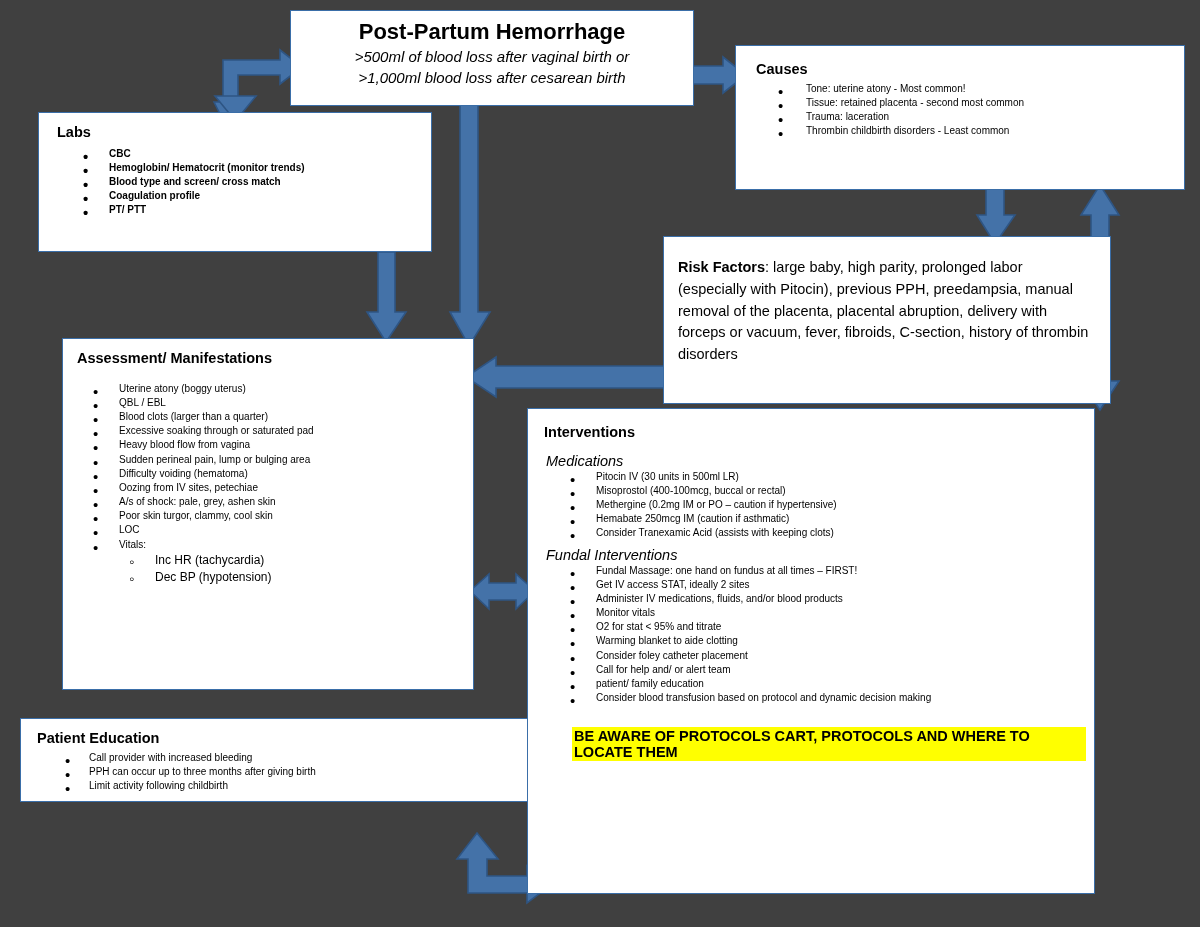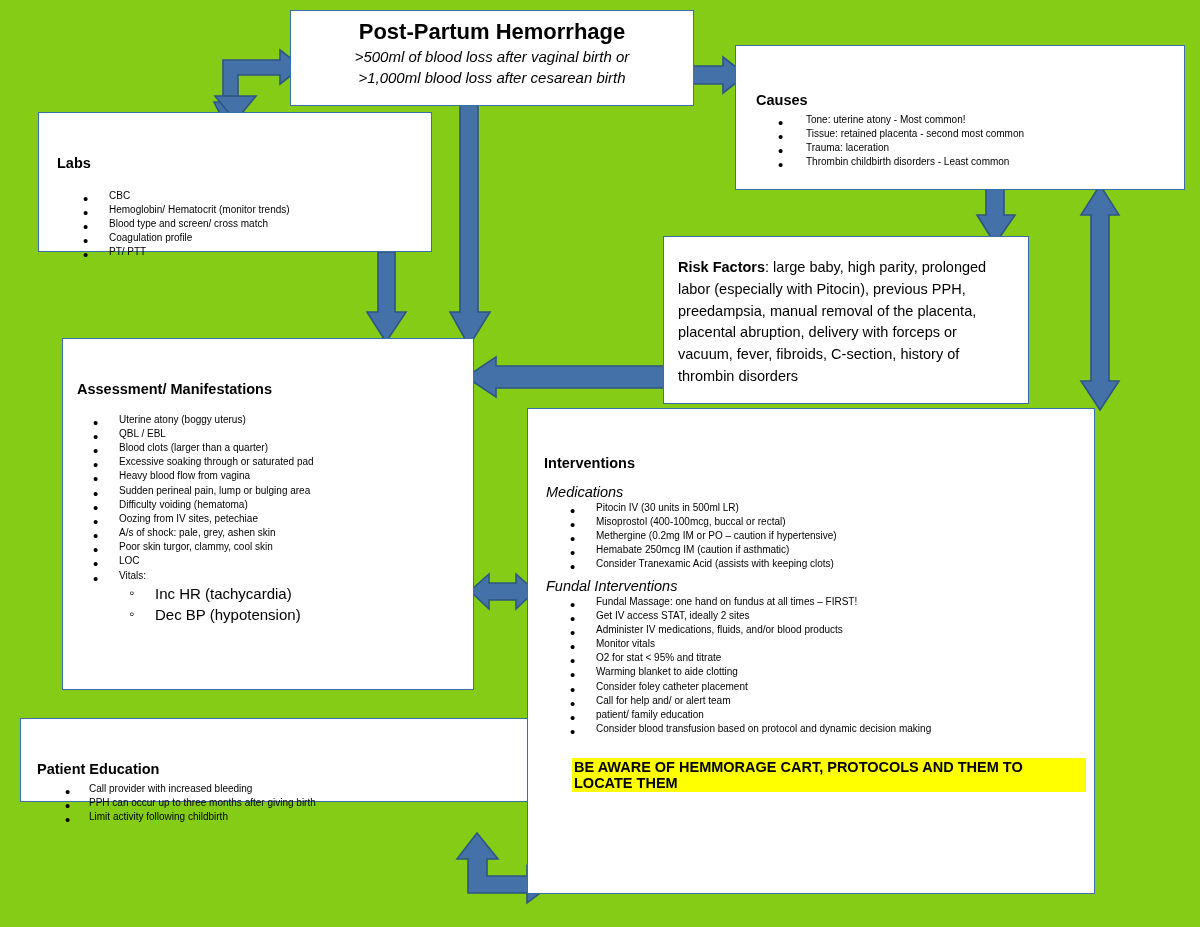--- a/index.html
+++ b/index.html
@@ -8,35 +8,34 @@
     background: #ffffff;
   }
   body {
     font-family: "Liberation Sans", sans-serif;
     color: #000000;
   }
   #canvas {
     position: relative;
     width: 1200px;
     height: 927px;
-    background: #84cc16;
+    background: #404040;
     overflow: hidden;
   }
   .box {
     position: absolute;
     box-sizing: border-box;
     border: 1px solid #3a6ea8;
     background: #ffffff;
     z-index: 5;
   }
   .box-title {
     font-weight: bold;
     font-size: 14.5px;
     line-height: 1.35;
-    margin-top: 31px;
   }
   ul.bullets {
     list-style: none;
     margin: 0;
     padding: 0;
   }
   ul.bullets > li {
     position: relative;
     padding-left: 48px;
     font-size: 10px;
@@ -50,21 +49,21 @@
     font-size: 15px;
   }
   ul.subbullets {
     list-style: none;
     margin: 0;
     padding: 0;
   }
   ul.subbullets > li {
     position: relative;
     padding-left: 84px;
-    font-size: 15px;
+    font-size: 12px;
     line-height: 1.42;
   }
   ul.subbullets > li::before {
     content: "\25E6";
     position: absolute;
     left: 58px;
     top: -1px;
     font-size: 15px;
   }
 
@@ -95,27 +94,27 @@
   #causes-box ul.bullets { margin-top: 2px; }
   #causes-box ul.bullets > li { padding-left: 60px; }
   #causes-box ul.bullets > li::before { left: 32px; }
 
   
   #labs-box {
     left: 38px; top: 112px; width: 394px; height: 140px;
     padding: 10px 6px 0 10px;
   }
   #labs-box .box-title { margin-left: 8px; }
-  #labs-box ul.bullets { margin-top: 15px; }
+  #labs-box ul.bullets { margin-top: 4px; font-weight: bold; }
   #labs-box ul.bullets > li { padding-left: 60px; }
   #labs-box ul.bullets > li::before { left: 34px; }
 
   
   #risk-box {
-    left: 663px; top: 236px; width: 366px; height: 168px;
+    left: 663px; top: 236px; width: 448px; height: 168px;
     padding: 20px 16px 0 14px;
   }
   #risk-box .risk-text {
     font-size: 14.5px;
     line-height: 1.5;
   }
   #risk-box .risk-label { font-weight: bold; }
 
   
   #assessment-box {
@@ -296,21 +295,21 @@
       <li>Get IV access STAT, ideally 2 sites</li>
       <li>Administer IV medications, fluids, and/or blood products</li>
       <li>Monitor vitals</li>
       <li>O2 for stat &lt; 95% and titrate</li>
       <li>Warming blanket to aide clotting</li>
       <li>Consider foley catheter placement</li>
       <li>Call for help and/ or alert team</li>
       <li>patient/ family education</li>
       <li>Consider blood transfusion based on protocol and dynamic decision making</li>
     </ul>
-    <div class="highlight-line">BE AWARE OF HEMMORAGE CART, PROTOCOLS AND THEM TO LOCATE THEM</div>
+    <div class="highlight-line">BE AWARE OF PROTOCOLS CART, PROTOCOLS AND WHERE TO LOCATE THEM</div>
   </div>
 
   <div class="box" id="patient-ed-box">
     <div class="box-title">Patient Education</div>
     <ul class="bullets">
       <li>Call provider with increased bleeding</li>
       <li>PPH can occur up to three months after giving birth</li>
       <li>Limit activity following childbirth</li>
     </ul>
   </div>

